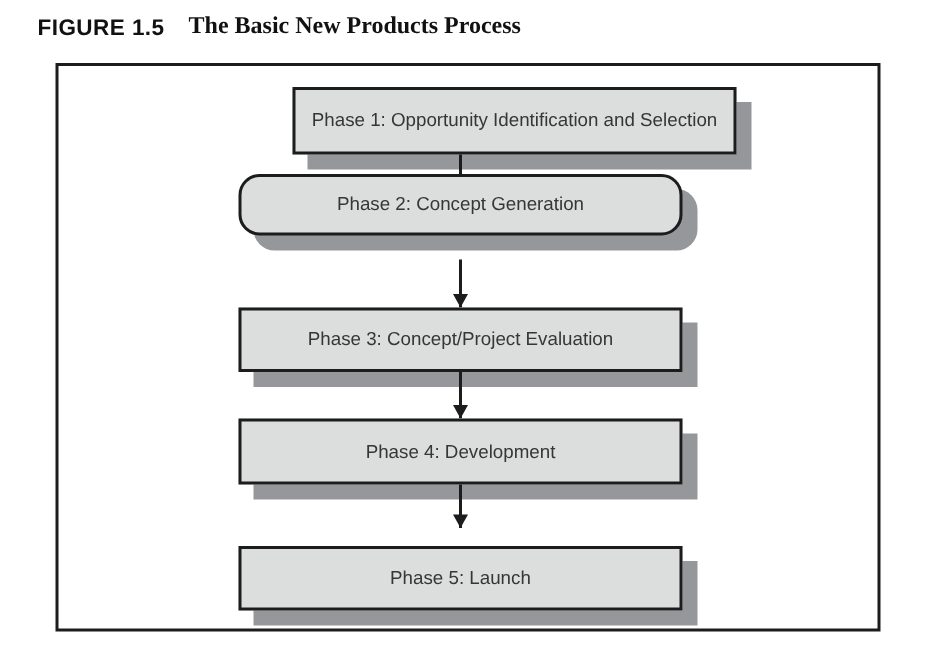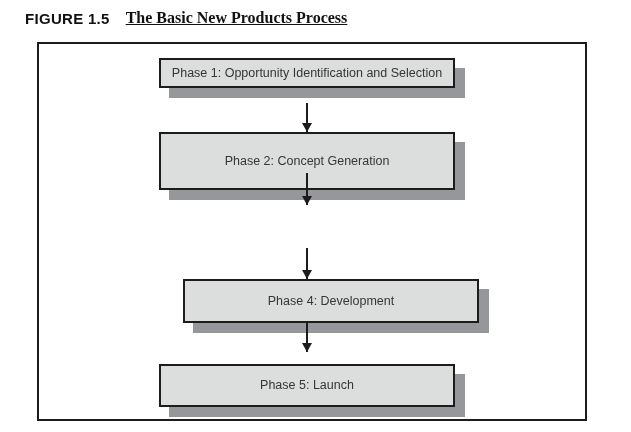--- a/index.html
+++ b/index.html
@@ -29,21 +29,20 @@
     font-size: 15px;
     letter-spacing: 0.3px;
     color: #111111;
   }
   .fig-title {
     font-family: "Liberation Serif", serif;
     font-weight: 700;
     font-size: 16px;
     color: #111111;
     margin-left: 16px;
-    text-decoration: underline;
   }
   .frame {
     position: absolute;
     left: 37px;
     top: 42px;
     width: 550px;
     height: 379px;
     border: 2px solid #1c1c1c;
     box-sizing: border-box;
     background: #ffffff;
@@ -58,24 +57,24 @@
     box-shadow: 10px 10px 0 #95979a;
     display: flex;
     flex-direction: column;
     align-items: center;
     justify-content: center;
     text-align: center;
     color: #363636;
     font-size: 12.5px;
     line-height: 1.3;
   }
-  .b1 { top: 14px;  height: 30px; }
-  .b2 { top: 88px;  height: 58px; }
+  .b1 { top: 14px;  height: 45px; margin-left: 36px; }
+  .b2 { top: 72px;  height: 41px; border-radius: 14px; }
   .b3 { top: 161px; height: 43px; }
-  .b4 { top: 235px; height: 44px; margin-left: 24px; }
+  .b4 { top: 235px; height: 44px; }
   .b5 { top: 320px; height: 43px; }
   .phase-sublabel:empty { display: none; }
   .arrow {
     position: absolute;
     left: 267px;
     width: 2px;
     background: #1c1c1c;
   }
   .arrow::after {
     content: "";
@@ -112,20 +111,24 @@
 
     <div class="arrow a1"></div>
 
     <div class="phase-box b2">
       <span class="phase-label">Phase 2: Concept Generation</span>
 
     </div>
 
     <div class="arrow a2"></div>
 
+    <div class="phase-box b3">
+      <span class="phase-label">Phase 3: Concept/Project Evaluation</span>
+
+    </div>
 
     <div class="arrow a3"></div>
 
     <div class="phase-box b4">
       <span class="phase-label">Phase 4: Development</span>
     </div>
 
     <div class="arrow a4"></div>
 
     <div class="phase-box b5">

